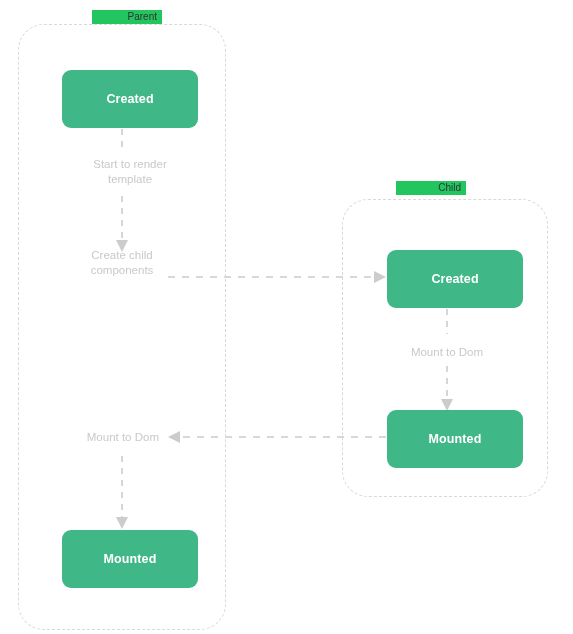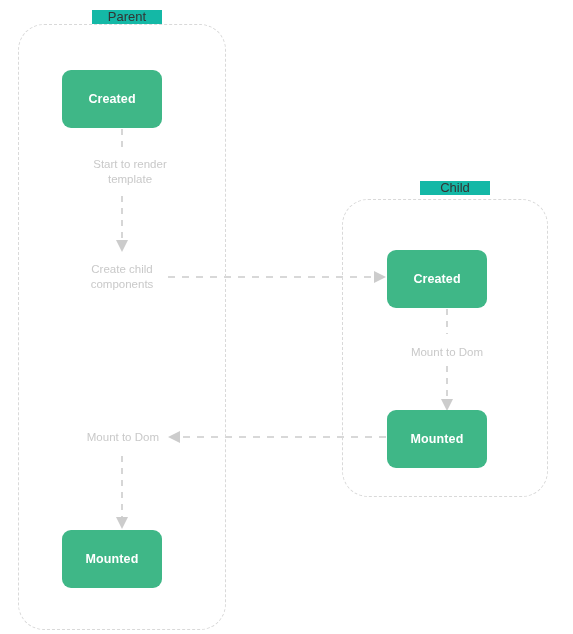--- a/index.html
+++ b/index.html
@@ -23,34 +23,34 @@
   
   .group {
     position: absolute;
     box-sizing: border-box;
     border: 1px dashed #d9d9d9;
     border-radius: 26px;
     background: transparent;
   }
   .group-label {
     position: absolute;
-    font-size: 13px;
+    font-size: 10px;
     color: #333333;
     line-height: 14px;
     white-space: nowrap;
-    text-align: center;
-    background: #14b8a6;
+    text-align: right;
+    background: #22c55e;
     padding: 0 5px;
   }
 
   
   .state-box {
     position: absolute;
     box-sizing: border-box;
-    width: 100px;
+    width: 136px;
     height: 58px;
     border-radius: 9px;
     background: #3fb787;
     display: flex;
     align-items: center;
     justify-content: center;
   }
   .state-box .state-label {
     font-size: 12.5px;
     font-weight: bold;
@@ -106,41 +106,41 @@
     <polygon points="180,431 180,443 168,437" fill="#cccccc"></polygon>
 
     <line x1="122" y1="456" x2="122" y2="520" stroke="#cccccc" stroke-width="1.6" stroke-dasharray="6 6"></line>
     <polygon points="116,517 128,517 122,529" fill="#cccccc"></polygon>
   </svg>
 
   <div class="group" style="left:18px; top:24px; width:208px; height:606px;"></div>
   <div class="group-label" style="left:92px; top:10px; width:60px;">Parent</div>
 
   <div class="group" style="left:342px; top:199px; width:206px; height:298px;"></div>
-  <div class="group-label" style="left:420px; top:181px; width:60px;">Child</div>
+  <div class="group-label" style="left:396px; top:181px; width:60px;">Child</div>
 
   <div class="state-box" style="left:62px; top:70px;">
     <span class="state-label">Created</span>
   </div>
 
   <div class="state-box" style="left:62px; top:530px;">
     <span class="state-label">Mounted</span>
   </div>
 
   <div class="state-box" style="left:387px; top:250px;">
     <span class="state-label">Created</span>
   </div>
 
   <div class="state-box" style="left:387px; top:410px;">
     <span class="state-label">Mounted</span>
   </div>
 
   <div class="edge-label" style="left:60px; top:157px; width:140px;">Start to render
 template</div>
 
-  <div class="edge-label" style="left:52px; top:262px; width:140px;">Create child
+  <div class="edge-label" style="left:52px; top:248px; width:140px;">Create child
 components</div>
 
   <div class="edge-label" style="left:387px; top:345px; width:120px;">Mount to Dom</div>
 
   <div class="edge-label right-align" style="left:45px; top:430px; width:114px;">Mount to Dom</div>
 
 </div>
 
 </body></html>

